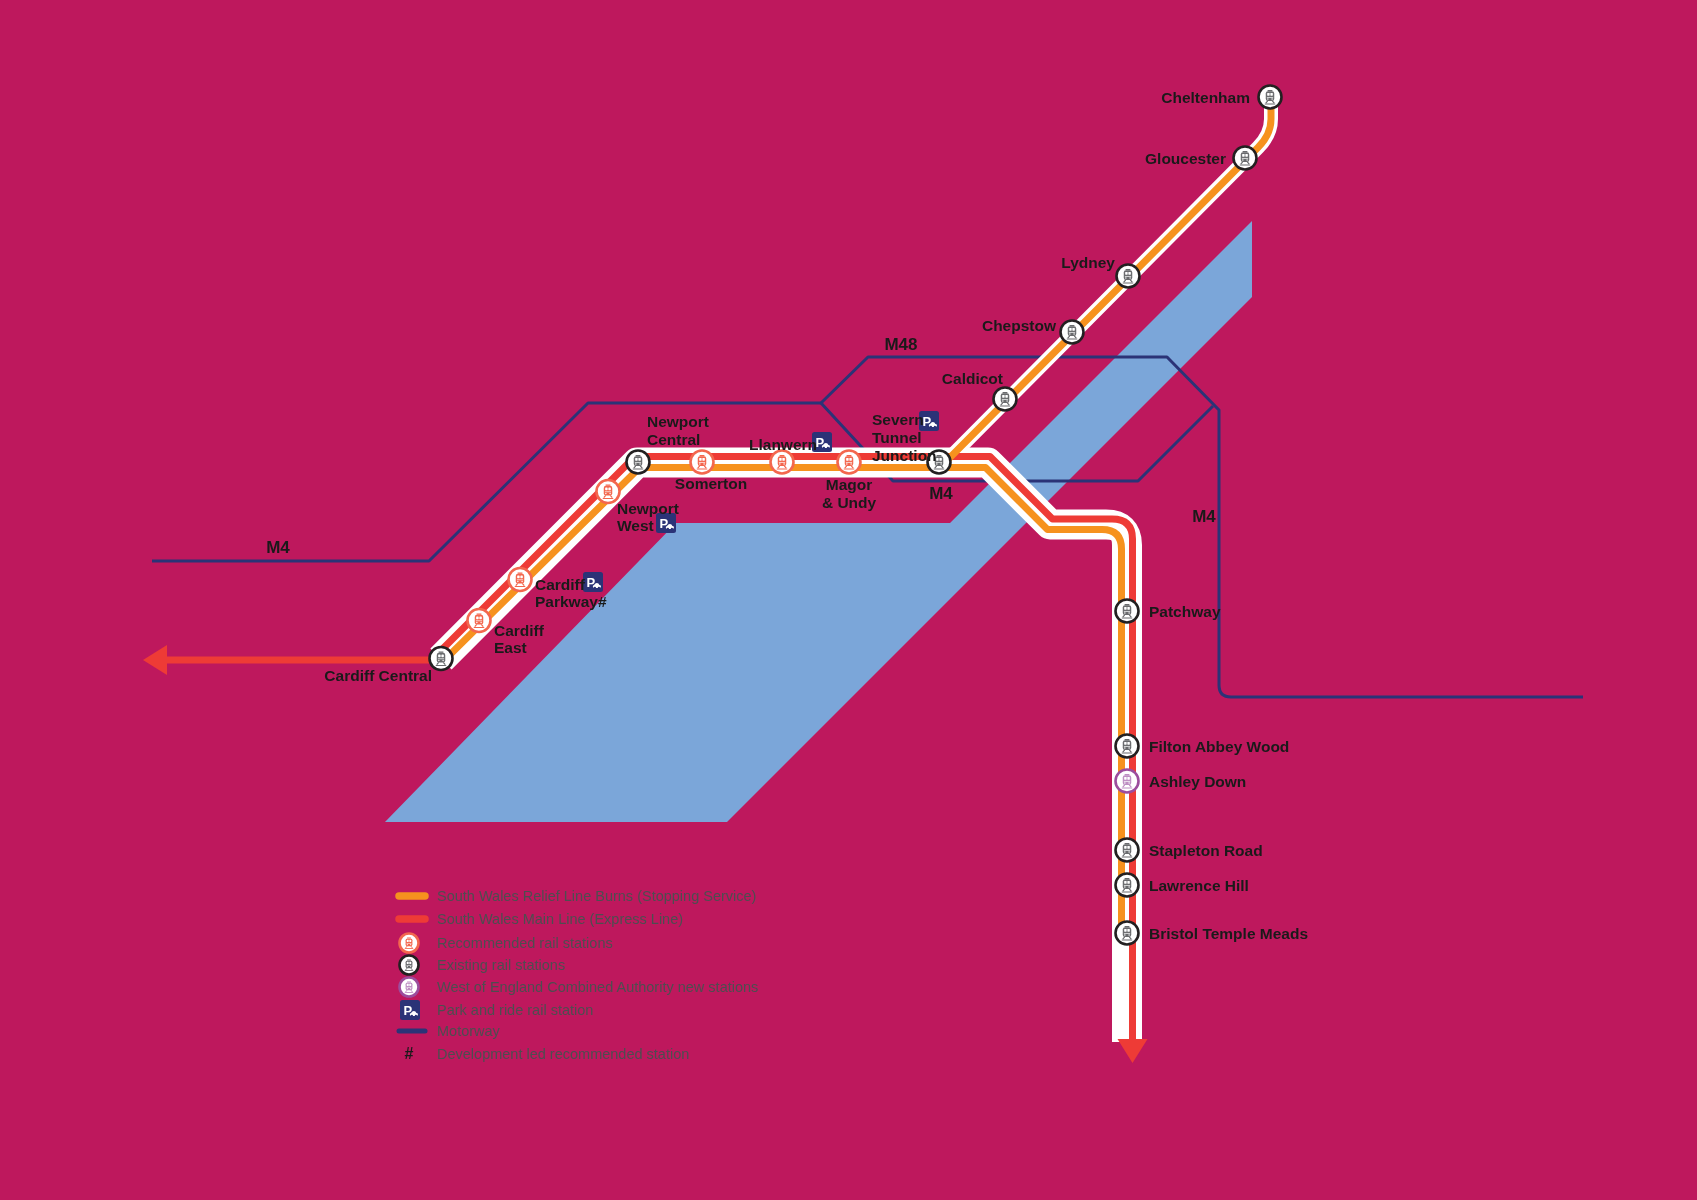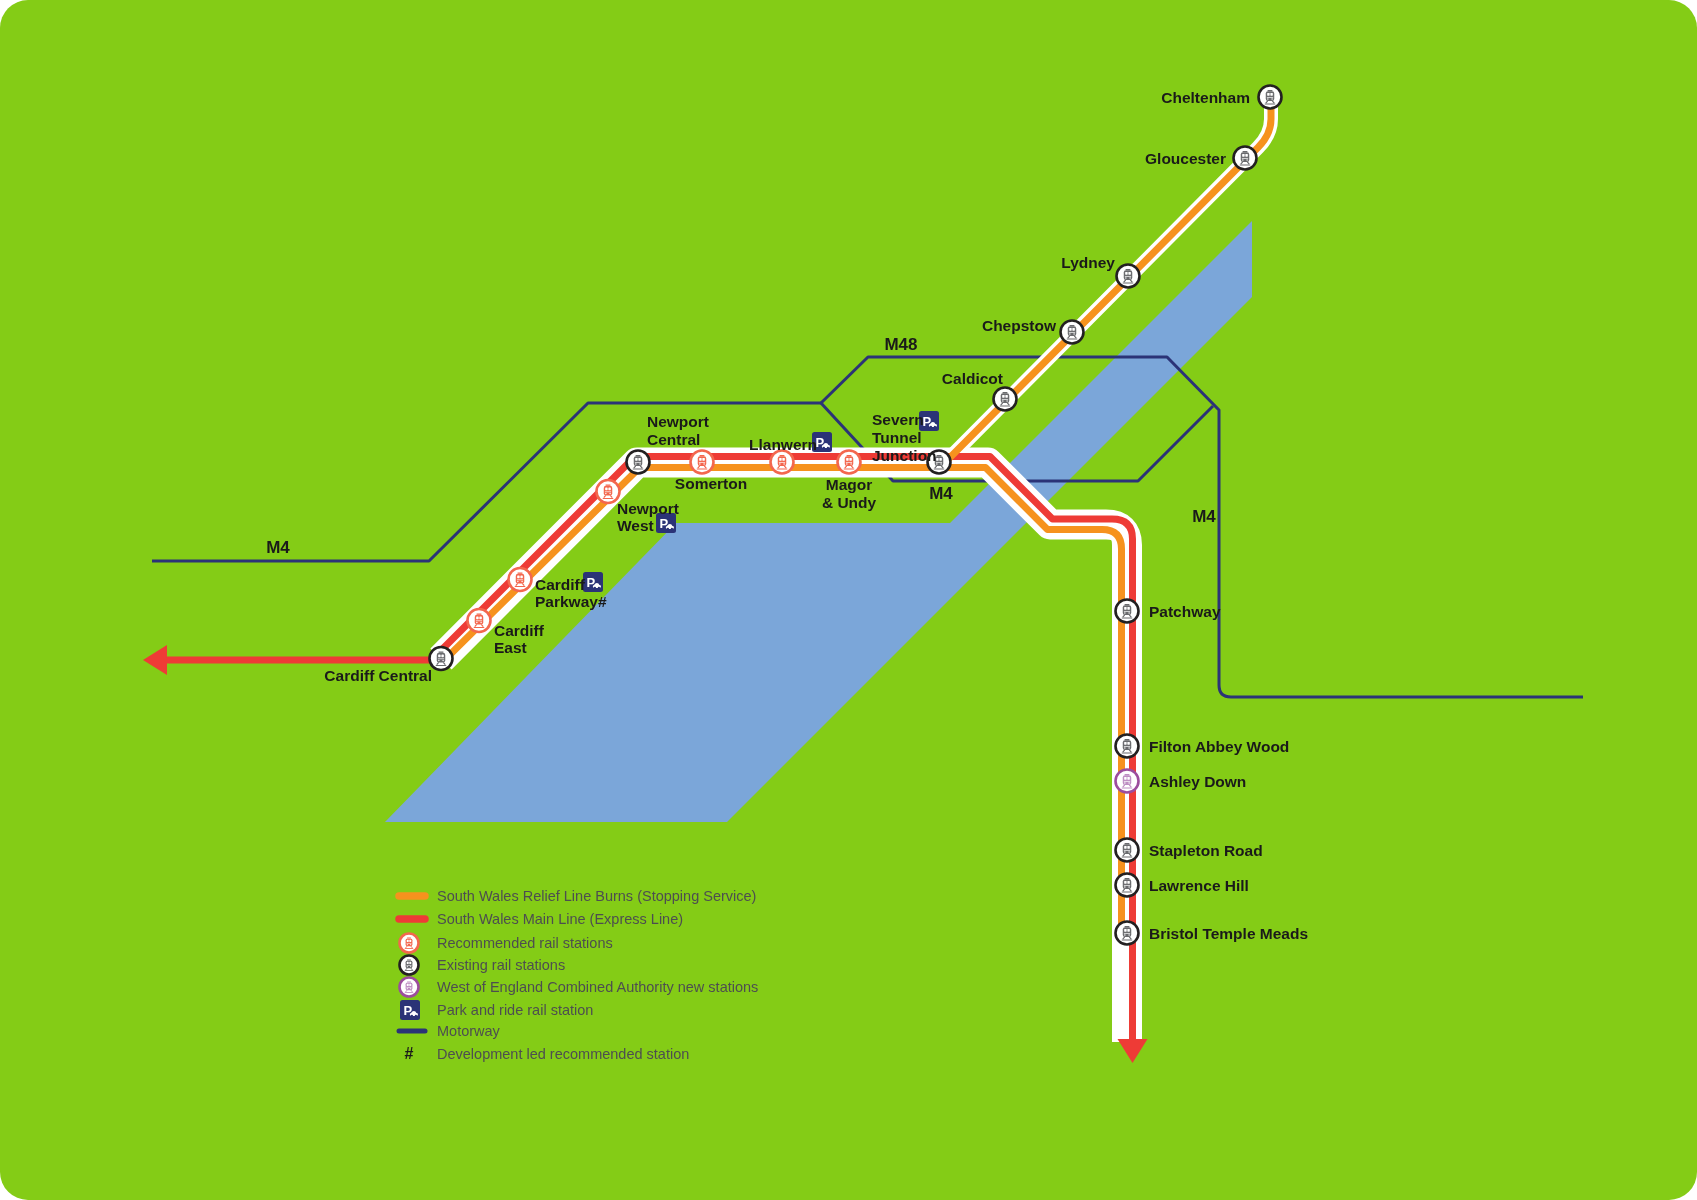--- a/index.html
+++ b/index.html
@@ -1,16 +1,16 @@
 <!DOCTYPE html>
 <html style="--relief_line_orange: #F6921E; --main_line_red: #EE3B36; --motorway_navy: #2B3377; --river_blue: #7BA6D9; --existing_ring: #232021; --existing_glyph: #6A6B6E; --recommended: #F3674E; --weca_ring: #9C4D9D; --weca_glyph: #BE8FC3; --label_text: #1A1A1A; --legend_text: #4D4E50; --park_ride_navy: #2B3377; --casing_white: #FFFFFF;"><head>
 <meta charset="utf-8">
 <style>
   html,body{margin:0;padding:0;background:#ffffff;}
-  .canvas{position:relative;width:1697px;height:1200px;background:#84cc16;overflow:hidden;border-radius:28px;}
+  .canvas{position:relative;width:1697px;height:1200px;background:#be185d;overflow:hidden;}
   svg{display:block;font-family:"Liberation Sans",sans-serif;}
 
   .river{fill:var(--river_blue,#7BA6D9);}
   .mw{stroke:var(--motorway_navy,#2B3377);stroke-width:3;fill:none;stroke-linejoin:round;stroke-linecap:butt;}
   .casing{stroke:var(--casing_white,#fff);fill:none;stroke-linejoin:round;stroke-linecap:butt;}
   .casing.pair{stroke-width:30;}
   .casing.single{stroke-width:14;}
   .line-red{stroke:var(--main_line_red,#EE3B36);stroke-width:7;fill:none;stroke-linejoin:round;}
   .line-orange{stroke:var(--relief_line_orange,#F6921E);stroke-width:7;fill:none;stroke-linejoin:round;}
   .arrow-red{fill:var(--main_line_red,#EE3B36);}

